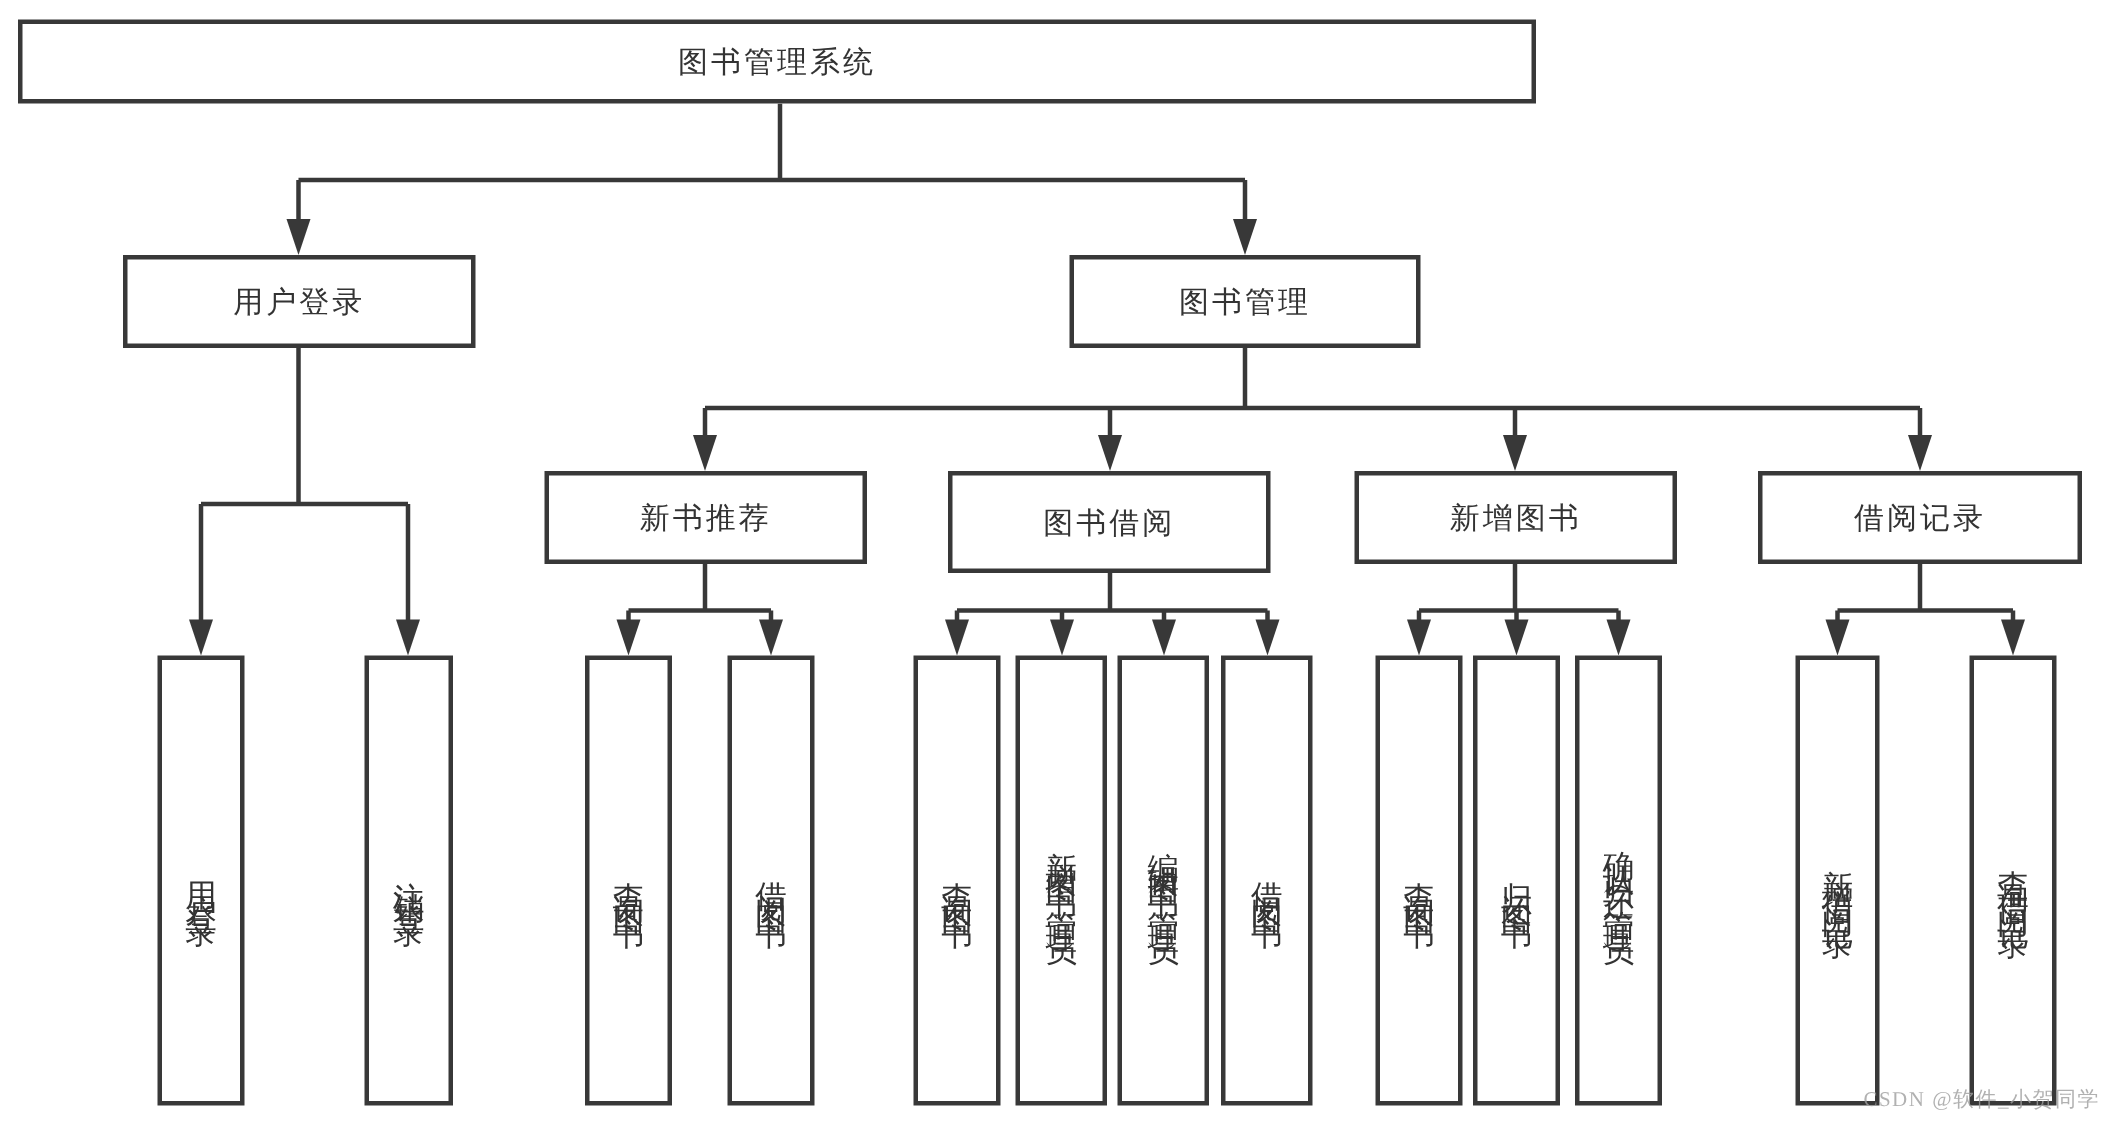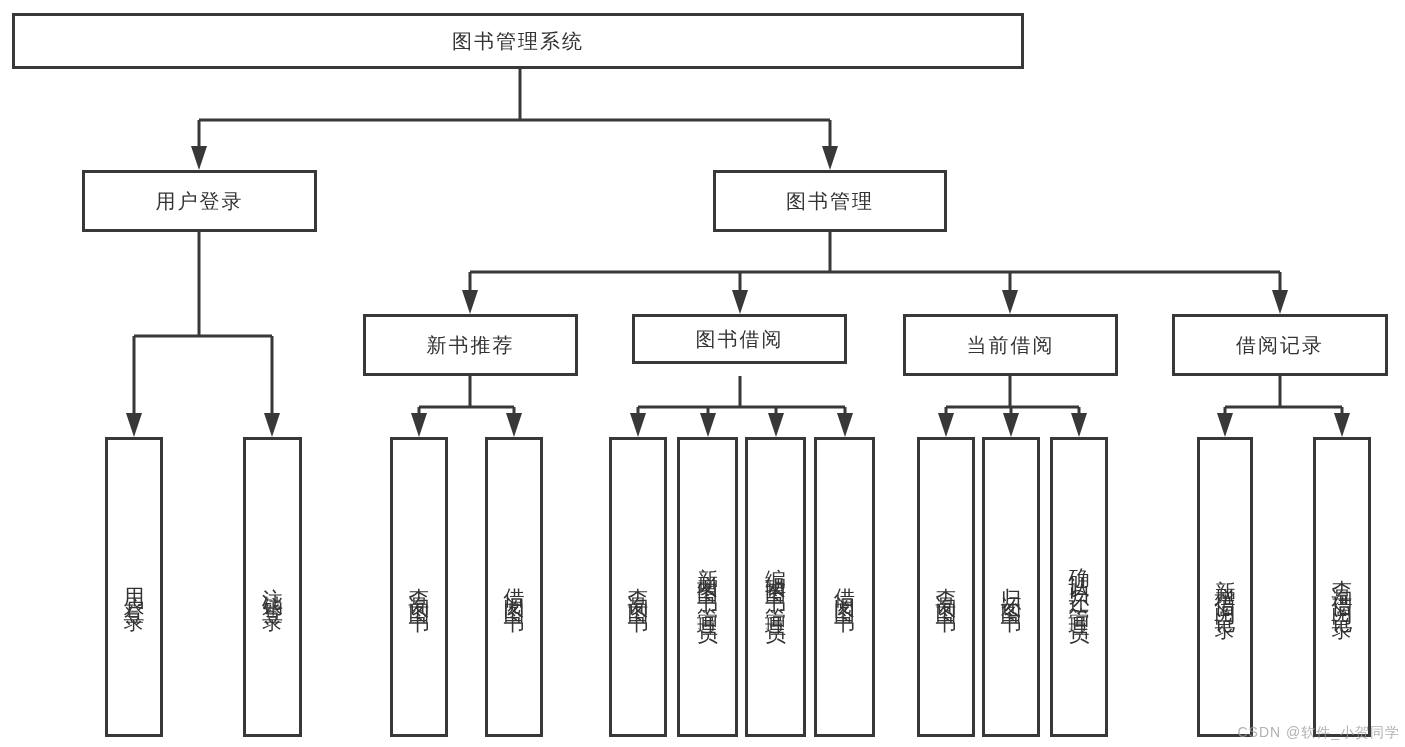--- a/index.html
+++ b/index.html
@@ -1,19 +1,19 @@
 <!DOCTYPE html>
 <html style="--color-line: #383838; --color-border: #383838; --color-text: #333333; --color-background: #ffffff; --color-watermark: #9e9e9e;"><head>
 <meta charset="utf-8">
 <style>
   html,body{margin:0;padding:0;background:#fff;}
   .canvas{
     position:relative;width:1405px;height:747px;
     background:var(--color-background,#ffffff);
-    font-family:Liberation Sans, sans-serif;
+    font-family:Liberation Serif, serif;
     overflow:hidden;
   }
   svg.connectors{position:absolute;left:0;top:0;width:1405px;height:747px;}
   svg.connectors path{stroke:var(--color-line,#383838);stroke-width:3;fill:none;}
   svg.connectors polygon{fill:var(--color-line,#383838);stroke:none;}
   .node{
     position:absolute;background:#ffffff;
     border:3px solid var(--color-border,#383838);
     box-sizing:border-box;
     display:flex;align-items:center;justify-content:center;
@@ -86,25 +86,25 @@
   <div class="node h-node" style="left:82px;top:170px;width:235px;height:62px">
     <span class="label">用户登录</span>
   </div>
   <div class="node h-node" style="left:713px;top:170px;width:234px;height:62px">
     <span class="label">图书管理</span>
   </div>
 
   <div class="node h-node" style="left:363px;top:314px;width:215px;height:62px">
     <span class="label">新书推荐</span>
   </div>
-  <div class="node h-node" style="left:632px;top:314px;width:215px;height:50px">
+  <div class="node h-node" style="left:632px;top:314px;width:215px;height:68px">
     <span class="label">图书借阅</span>
   </div>
   <div class="node h-node" style="left:903px;top:314px;width:215px;height:62px">
-    <span class="label">当前借阅</span>
+    <span class="label">新增图书</span>
   </div>
   <div class="node h-node" style="left:1172px;top:314px;width:216px;height:62px">
     <span class="label">借阅记录</span>
   </div>
 
   <div class="node v-node" style="left:105px;top:437px;width:58px;height:300px">
     <span class="vlabel">用户登录</span>
   </div>
   <div class="node v-node" style="left:243px;top:437px;width:59px;height:300px">
     <span class="vlabel">注销登录</span>

